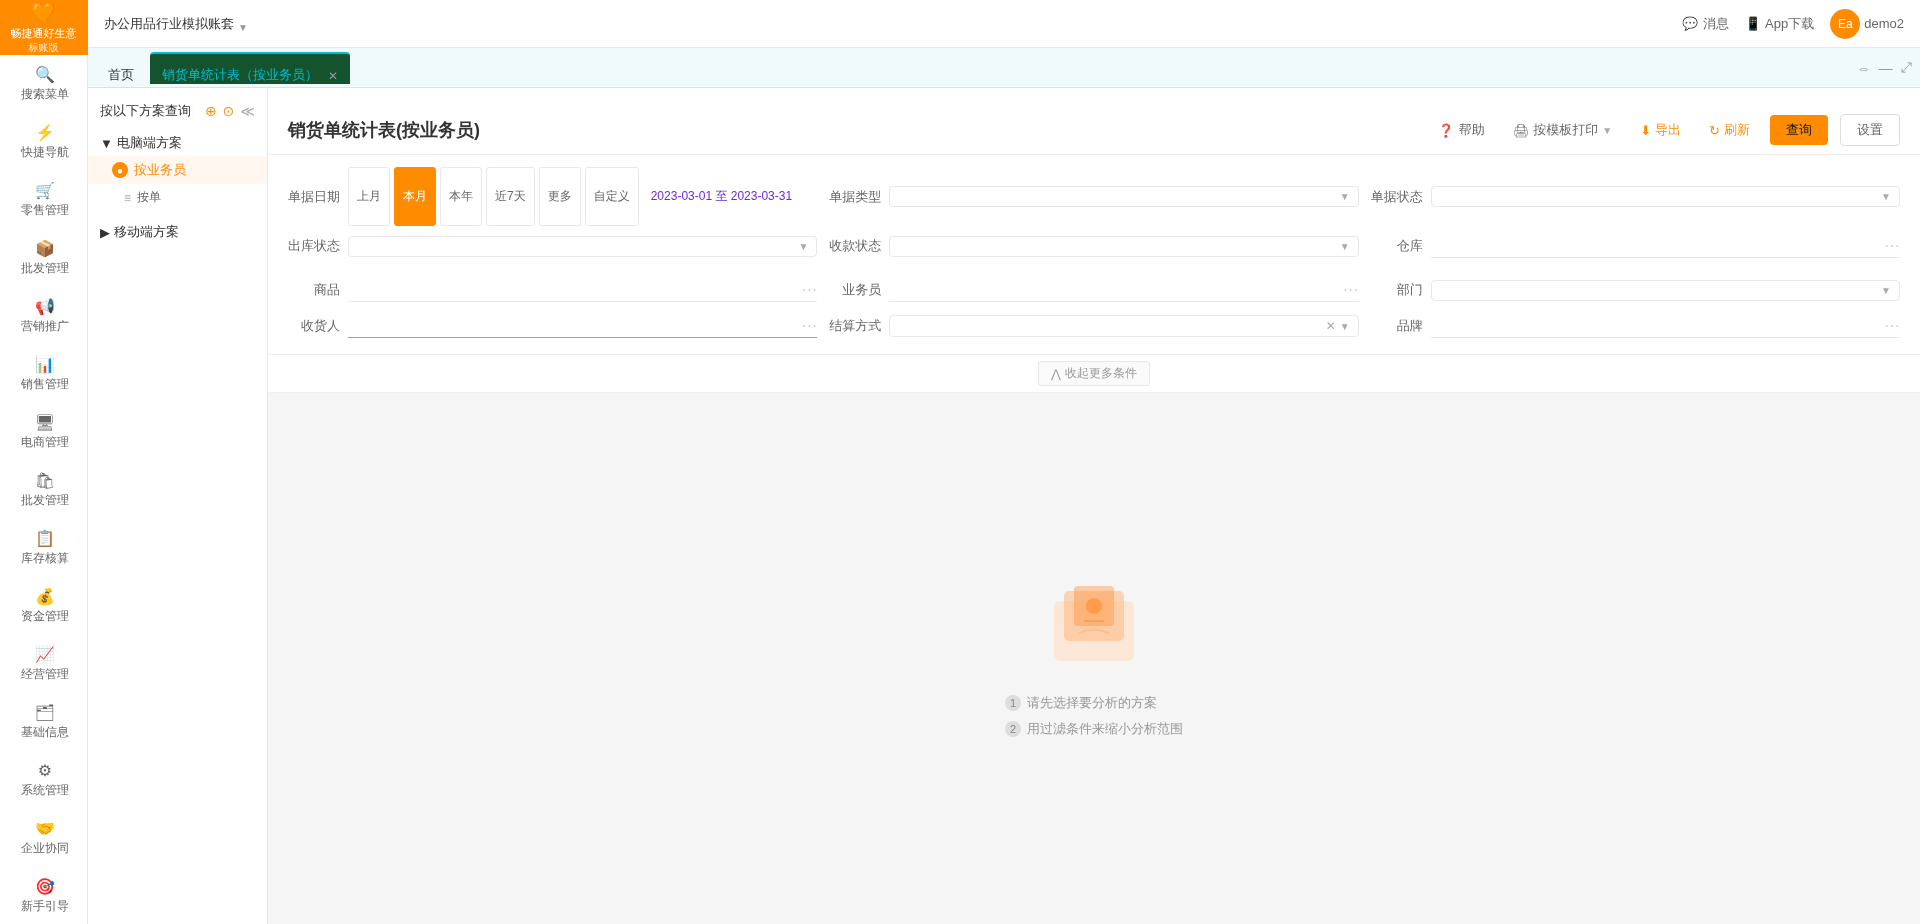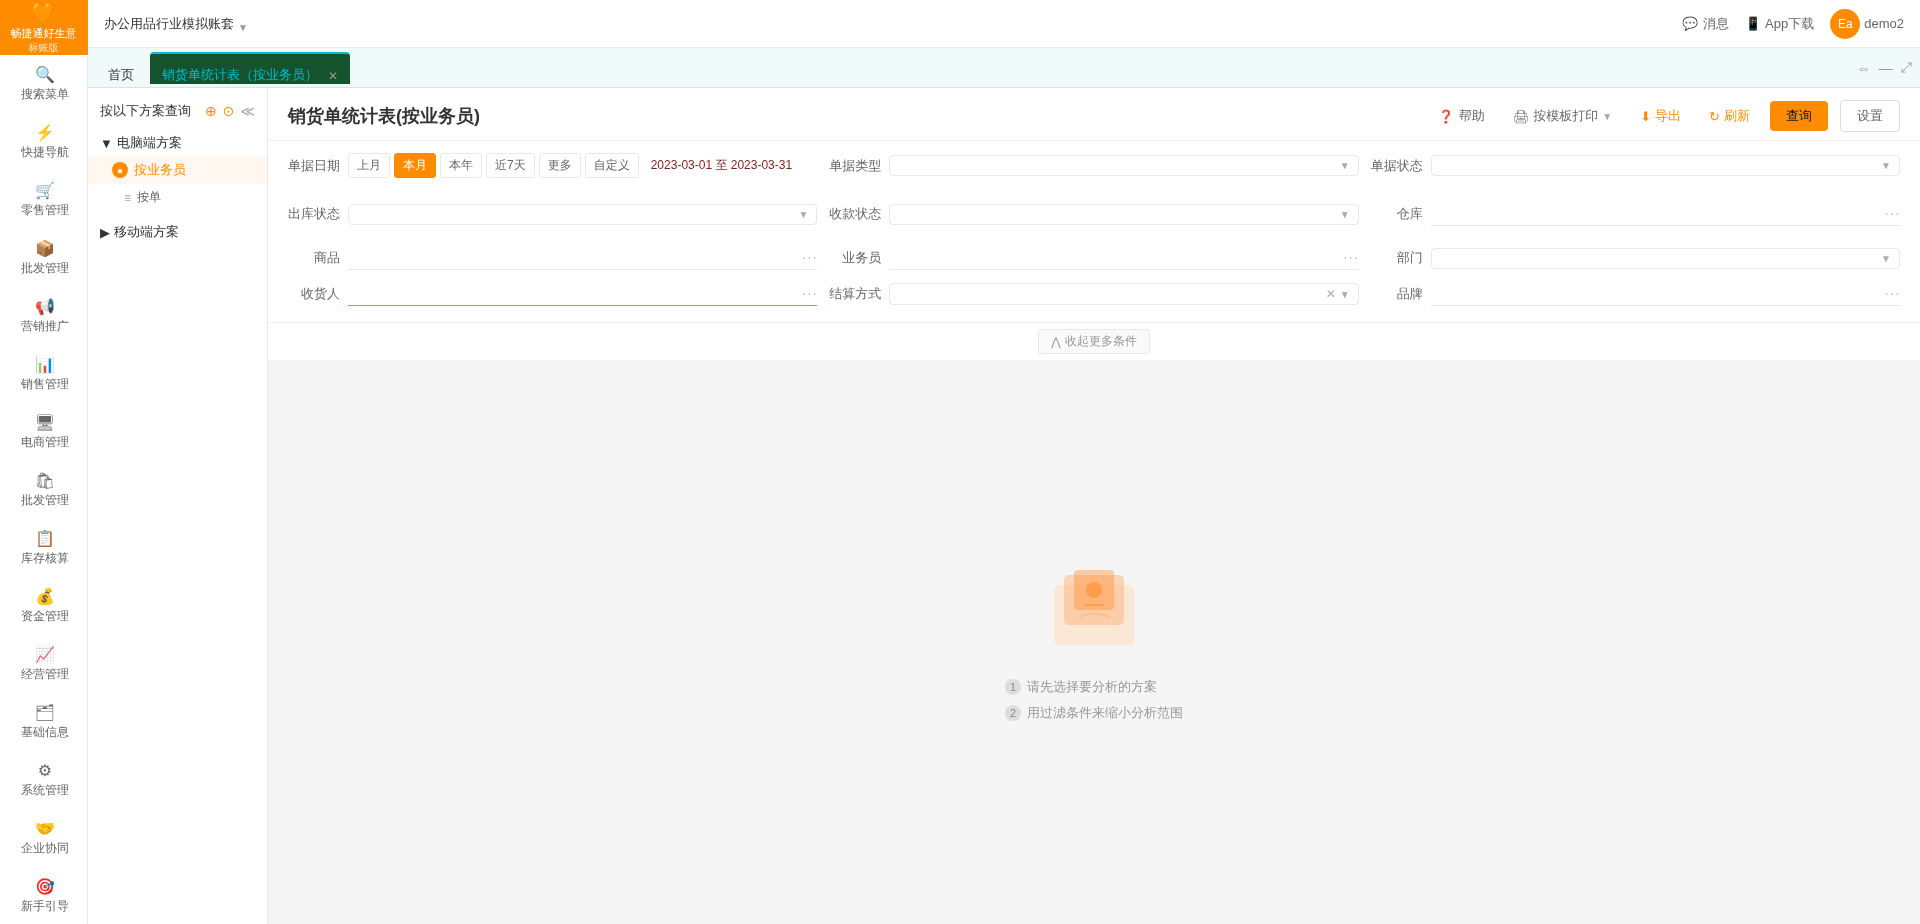--- a/index.html
+++ b/index.html
@@ -46,34 +46,34 @@
     .scheme-item { display: flex; align-items: center; gap: 6px; padding: 5px 24px; font-size: 13px; color: #666; cursor: pointer; }
     .scheme-item.active { color: #ff8c00; background: #fff7f0; }
     .scheme-item .item-icon { width: 16px; height: 16px; border-radius: 50%; background: #ff8c00; display: flex; align-items: center; justify-content: center; color: #fff; font-size: 10px; }
     .sub-scheme-item { display: flex; align-items: center; gap: 6px; padding: 5px 36px; font-size: 12px; color: #666; cursor: pointer; }
     .mobile-group-title { display: flex; align-items: center; gap: 4px; padding: 4px 12px; color: #333; font-size: 13px; cursor: pointer; }
 
     
     .content-area { flex: 1; background: #f5f5f5; display: flex; flex-direction: column; overflow: hidden; }
 
     
-    .page-header { background: #fff; padding: 12px 20px 8px; border-bottom: 1px solid #f0f0f0; display: flex; align-items: center; justify-content: space-between; }
+    .page-header { background: #fff; padding: 26px 20px 8px; border-bottom: 1px solid #f0f0f0; display: flex; align-items: center; justify-content: space-between; }
     .page-title { font-size: 18px; font-weight: 600; color: #333; }
     .page-actions { display: flex; align-items: center; gap: 12px; }
     .page-action-btn { display: flex; align-items: center; gap: 4px; font-size: 13px; color: #666; cursor: pointer; padding: 4px 8px; border-radius: 4px; }
     .page-action-btn.orange { color: #ff8c00; }
     .btn-primary { background: #ff8c00; color: #0f172a; border: none; border-radius: 4px; padding: 6px 16px; cursor: pointer; font-size: 13px; }
     .btn-secondary { background: #fff; color: #666; border: 1px solid #ddd; border-radius: 4px; padding: 6px 16px; cursor: pointer; font-size: 13px; }
 
     
     .filter-area { background: #fff; padding: 12px 20px; border-bottom: 1px solid #f0f0f0; }
     .date-btn-group { display: flex; align-items: center; gap: 4px; }
-    .date-btn { padding: 3px 8px; border: 1px solid #e8e8e8; border-radius: 3px; cursor: pointer; font-size: 12px; color: #666; background: #fff; }
+    .date-btn { padding: 20px 8px; border: 1px solid #e8e8e8; border-radius: 3px; cursor: pointer; font-size: 12px; color: #666; background: #fff; }
     .date-btn.active { background: #ff8c00; color: #fff; border-color: #ff8c00; }
-    .date-range { font-size: 12px; color: #7f1d1d; margin-left: 8px; }
+    .date-range { font-size: 12px; color: #6d28d9; margin-left: 8px; }
     .filter-input { border: none; border-bottom: 1px solid #e8e8e8; padding: 4px 6px; font-size: 13px; color: #333; background: transparent; outline: none; flex: 1; }
     .filter-dots { color: #ccc; font-size: 16px; cursor: pointer; margin-left: 4px; }
 
     .collapse-bar { display: flex; justify-content: center; align-items: center; padding: 6px 0; background: #fff; border-bottom: 1px solid #f0f0f0; }
     .collapse-btn { display: flex; align-items: center; gap: 4px; color: #999; font-size: 12px; cursor: pointer; padding: 3px 12px; border: 1px solid #e8e8e8; border-radius: 3px; background: #fafafa; }
 
     
     .empty-state { flex: 1; display: flex; flex-direction: column; align-items: center; justify-content: center; padding: 40px; }
     .empty-hints { list-style: none; }
     .empty-hints li { font-size: 13px; color: #999; margin-bottom: 8px; display: flex; align-items: flex-start; gap: 6px; }
@@ -213,21 +213,21 @@
             <span>↻</span>
             <span>刷新</span>
           </div>
           <button class="btn-primary">查询</button>
           <button class="btn-secondary">设置</button>
         </div>
       </div>
 
       <div class="filter-area">
 
-        <div class="filter-cols" style="margin-bottom:24px;">
+        <div class="filter-cols" style="margin-bottom:8px;">
 
           <div class="filter-col">
             <span class="filter-col-label">单据日期</span>
             <div style="display:flex;align-items:center;gap:4px;flex:1;">
               <div class="date-btn-group">
                 <button class="date-btn">上月</button>
                 <button class="date-btn active">本月</button>
                 <button class="date-btn">本年</button>
                 <button class="date-btn">近7天</button>
                 <button class="date-btn">更多</button>

